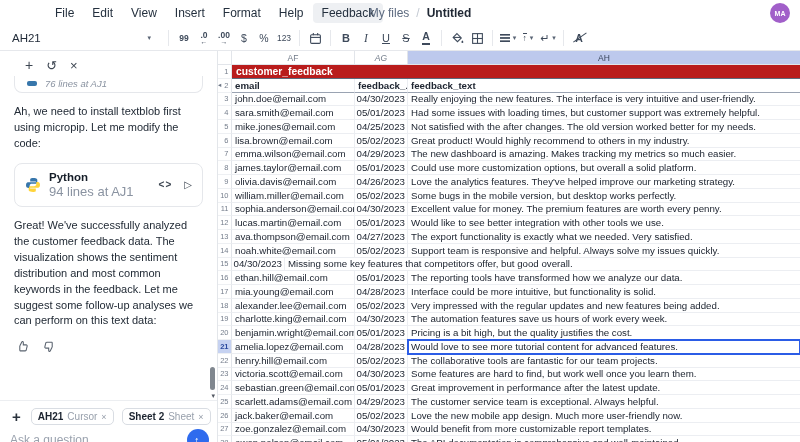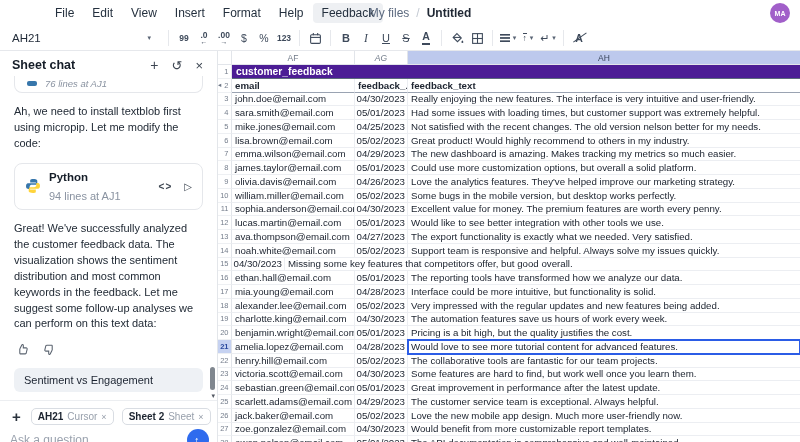--- a/index.html
+++ b/index.html
@@ -48,21 +48,21 @@
   .sb-hico { color:#3d4652; margin-left:13px; font-size:12px; line-height:1; }
   .sb-body { flex:1; padding:0 12px; overflow:hidden; }
   .chip-cut { height:17px; border:1px solid #e5e7eb; border-top:none; border-radius:0 0 8px 8px;
     display:flex; align-items:center; gap:8px; padding:0 10px 2px 12px; margin:0 2px;font-style:italic; }
   .chip-frag { width:10px; height:5px; background:#3776ab; border-radius:2px; flex:none; }
   .chip-cut-label { font-size:9.5px; color:#8a93a1; }
   .sb-msg { font-size:11px; color:#222b36; line-height:1.45; margin:11px 2px 11px 2px; }
   .code-chip { border:1px solid #e5e7eb; border-radius:8px; padding:7px 10px; margin:0 2px; display:flex; align-items:center; gap:8px; }
   .cc-text { display:flex; flex-direction:column; }
   .cc-name { font-size:11.5px; font-weight:bold; color:#151d28; }
-  .cc-meta { font-size:11px; color:#8a93a1; margin-top:7px; }
+  .cc-meta { font-size:13px; color:#8a93a1; margin-top:1px; }
   .cc-actions { margin-left:auto; display:flex; gap:12px; align-items:center; color:#3d4652; }
   .cc-code { font-size:10px; letter-spacing:1px; font-weight:bold; }
   .cc-play { font-size:10px; }
   .thumbs { display:flex; gap:14px; margin:2px 2px 12px 4px; }
   .suggestion { background:#eef1f5; border-radius:6px; padding:6px 10px; font-size:11px; color:#1b2330; margin:0 2px 9px 2px; }
   .sb-scrollthumb { position:absolute; right:2px; top:316px; width:5px; height:23px; background:#80878f; border-radius:3px; }
   .sb-scrollarrow { position:absolute; right:2px; top:341px; font-size:7px; color:#515761; }
   .sb-foot { border-top:1px solid #eceef1; padding:7px 10px 0 10px; height:42px; position:relative; }
   .ctx-row { display:flex; gap:8px; align-items:center; }
   .plus-btn { font-size:15px; color:#2a323d; font-weight:bold; line-height:1; margin:0 2px; }
@@ -84,21 +84,21 @@
   .colh.ah { flex:1; background:#bdc9ed; color:#39455c; border-right:none; }
   .g-row { display:flex; height:13.75px; flex:none; }
   .gut { width:14px; flex:none; border-right:1px solid #e2e5ea; border-bottom:1px solid #eef0f3; font-size:7.5px; color:#757e8c;
     display:flex; align-items:center; justify-content:flex-end; padding-right:2.5px; }
   .gut.sel { background:#c6d2f1; color:#2c4a9e; font-weight:bold; }
   .cell { display:flex; align-items:center; overflow:hidden; white-space:nowrap; border-bottom:1px solid #eceef2; }
   .c-email { width:123px; flex:none; border-right:1px solid #eceef2; padding-left:3px; }
   .c-date  { width:53px; flex:none; border-right:1px solid #eceef2; justify-content:flex-end; padding-right:2px; }
   .c-text  { flex:1; padding-left:3px; }
   .c-text.sel { outline:2px solid #2b5ce6; outline-offset:-1.5px; z-index:2; }
-  .t-title { flex:1; background:#4c1d95; color:#fff; font-weight:bold; font-size:10.3px; display:flex; align-items:center; padding-left:4px; border-bottom:1px solid #5c6a7c; }
+  .t-title { flex:1; background:#b91c1c; color:#fff; font-weight:bold; font-size:10.3px; display:flex; align-items:center; padding-left:4px; border-bottom:1px solid #5c6a7c; }
   .hdr .cell { font-weight:bold; border-bottom:1px solid #9aa3b2; }
   .tbl-toggle { position:absolute; left:0px; top:30px; font-size:6.5px; color:#6c7685; z-index:3; }
 </style>
 </head>
 <body>
 
 <div class="app">
 
   <div class="menubar">
     <div style="display:flex;">
@@ -136,21 +136,21 @@
         </span>
       </div>
     <div class="tb-ico">
         <span class="tb-stack">
           <span class="top">.00</span>
           <span class="arr">→</span>
         </span>
       </div>
     <div class="tb-ico">$</div>
     <div class="tb-ico">%</div>
-    <div class="tb-ico" style="font-size:8.5px;font-weight:bold;">123</div>
+    <div class="tb-ico" style="font-size:8.5px;font-weight:normal;">123</div>
     <div class="tb-sep"></div>
     <div class="tb-ico">
       <svg width="13" height="13" viewBox="0 0 24 24" fill="none" stroke="#3e4a5b" stroke-width="2">
           <rect x="3" y="5" width="18" height="16" rx="2"></rect>
           <line x1="3" y1="10" x2="21" y2="10"></line>
           <line x1="8" y1="2" x2="8" y2="6"></line>
           <line x1="16" y1="2" x2="16" y2="6"></line>
         </svg>
     </div>
     <div class="tb-sep"></div>
@@ -192,21 +192,20 @@
     <div class="tb-sep"></div>
     <div class="tb-ico">
         <span class="clearfmt">A</span>
       </div>
   </div>
 
   <div class="main">
 
     <aside class="sidebar">
       <div class="sb-head">
-        <span class="sb-title">Sheet chat</span>
         <span class="sb-hico" style="font-size:14px;">+</span>
         <span class="sb-hico" style="font-size:13px;">↺</span>
         <span class="sb-hico" style="font-size:13px;">×</span>
       </div>
       <div class="sb-body">
         <div class="chip-cut">
           <span class="chip-frag"></span>
           <span class="chip-cut-label">76 lines at AJ1</span>
         </div>
         <div class="sb-msg">Ah, we need to install textblob first using micropip. Let me modify the code:</div>
@@ -226,24 +225,20 @@
         </div>
         <div class="sb-msg">Great! We've successfully analyzed the customer feedback data. The visualization shows the sentiment distribution and most common keywords in the feedback. Let me suggest some follow-up analyses we can perform on this text data:</div>
         <div class="thumbs">
           <svg width="13" height="13" viewBox="0 0 24 24" fill="none" stroke="#5b6470" stroke-width="2">
               <path d="M7 11v9M7 11l3.5-7c1-2 3-1.2 3 .8V9h5.2c1.3 0 2.2 1.2 1.9 2.4l-1.6 6.5A2 2 0 0 1 17 20H7"></path>
             </svg>
           <svg width="13" height="13" viewBox="0 0 24 24" fill="none" stroke="#5b6470" stroke-width="2" style="transform:rotate(180deg);">
               <path d="M7 11v9M7 11l3.5-7c1-2 3-1.2 3 .8V9h5.2c1.3 0 2.2 1.2 1.9 2.4l-1.6 6.5A2 2 0 0 1 17 20H7"></path>
             </svg>
         </div>
-        <div>
-            <div class="suggestion">Sentiment vs Engagement</div>
-            <div class="suggestion">Feature Requests Analysis</div>
-          </div>
       </div>
       <div class="sb-scrollthumb"></div>
       <div class="sb-scrollarrow">▾</div>
       <div class="sb-foot">
         <div class="ctx-row">
           <span class="plus-btn">+</span>
         <span class="ctx-chip">
               <span class="ctx-primary">AH21</span>
               <span class="ctx-secondary">Cursor</span>
               <span class="ctx-x">×</span>
@@ -288,21 +283,21 @@
           <div class="g-row">
             <div class="gut">4</div>
             <div class="cell c-email">sara.smith@email.com</div>
             <div class="cell c-date">05/01/2023</div>
             <div class="cell c-text">Had some issues with loading times, but customer support was extremely helpful.</div>
           </div>
           <div class="g-row">
             <div class="gut">5</div>
             <div class="cell c-email">mike.jones@email.com</div>
             <div class="cell c-date">04/25/2023</div>
-            <div class="cell c-text">Not satisfied with the recent changes. The old version nelson better for my needs.</div>
+            <div class="cell c-text">Not satisfied with the after changes. The old version worked better for my needs.</div>
           </div>
           <div class="g-row">
             <div class="gut">6</div>
             <div class="cell c-email">lisa.brown@email.com</div>
             <div class="cell c-date">05/02/2023</div>
             <div class="cell c-text">Great product! Would highly recommend to others in my industry.</div>
           </div>
           <div class="g-row">
             <div class="gut">7</div>
             <div class="cell c-email">emma.wilson@email.com</div>
@@ -351,21 +346,21 @@
             <div class="cell c-date">05/02/2023</div>
             <div class="cell c-text">Support team is responsive and helpful. Always solve my issues quickly.</div>
           </div>
           <div class="g-row">
             <div class="gut">15</div>
             <div class="cell c-date">04/30/2023</div>
             <div class="cell c-text">Missing some key features that competitors offer, but good overall.</div>
           </div>
           <div class="g-row">
             <div class="gut">16</div>
-            <div class="cell c-email">ethan.hall@email.com</div>
+            <div class="cell c-email">ethan.hill@email.com</div>
             <div class="cell c-date">05/01/2023</div>
             <div class="cell c-text">The reporting tools have transformed how we analyze our data.</div>
           </div>
           <div class="g-row">
             <div class="gut">17</div>
             <div class="cell c-email">mia.young@email.com</div>
             <div class="cell c-date">04/28/2023</div>
             <div class="cell c-text">Interface could be more intuitive, but functionality is solid.</div>
           </div>
           <div class="g-row">

